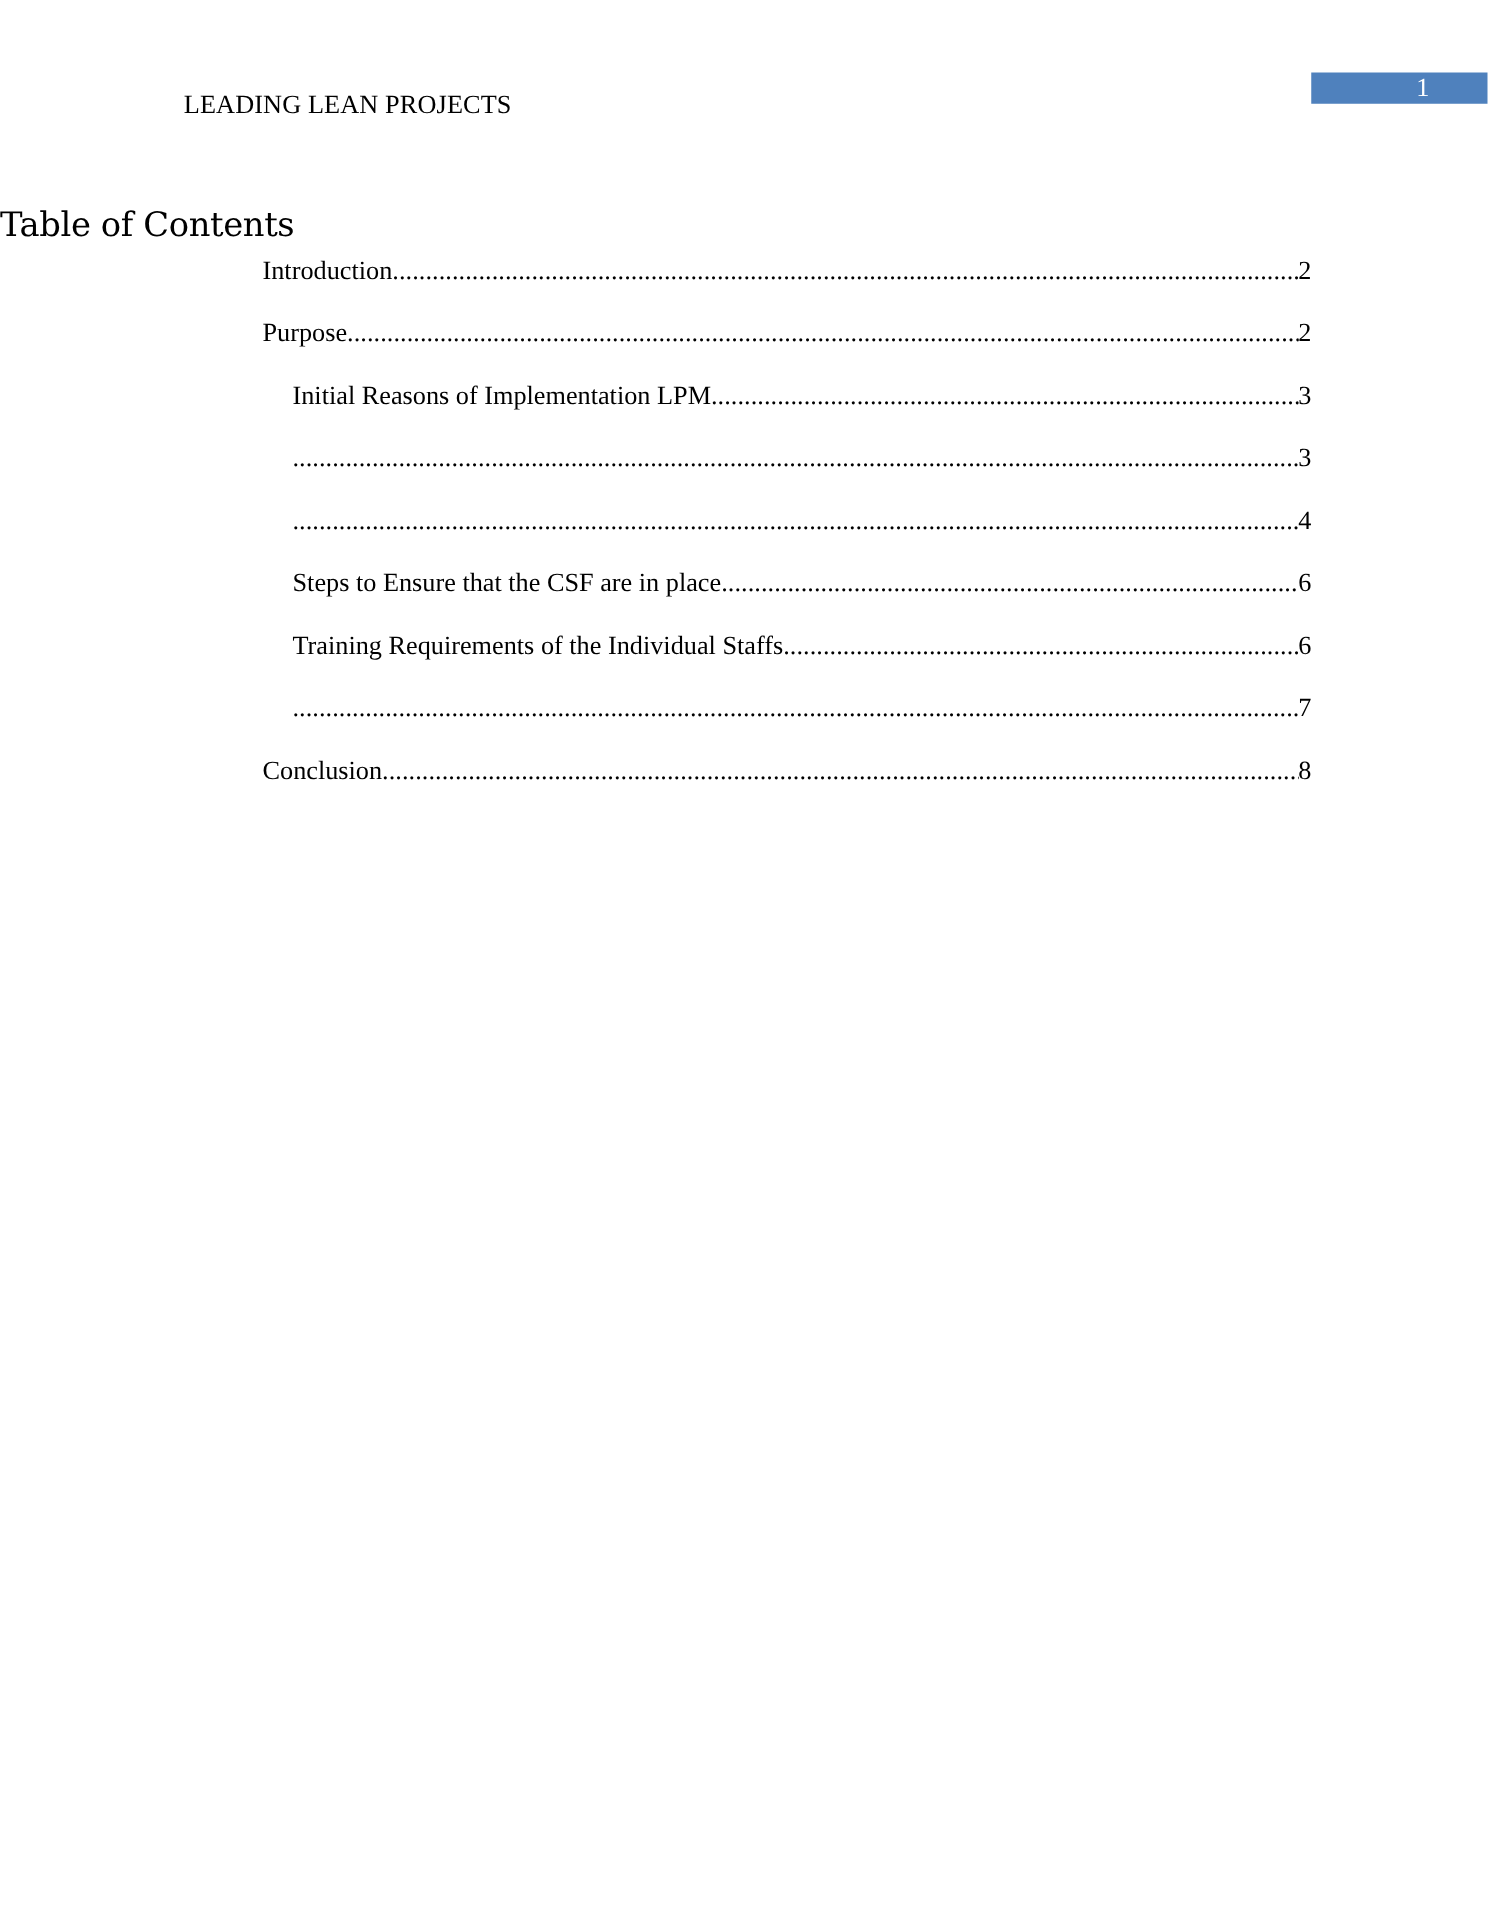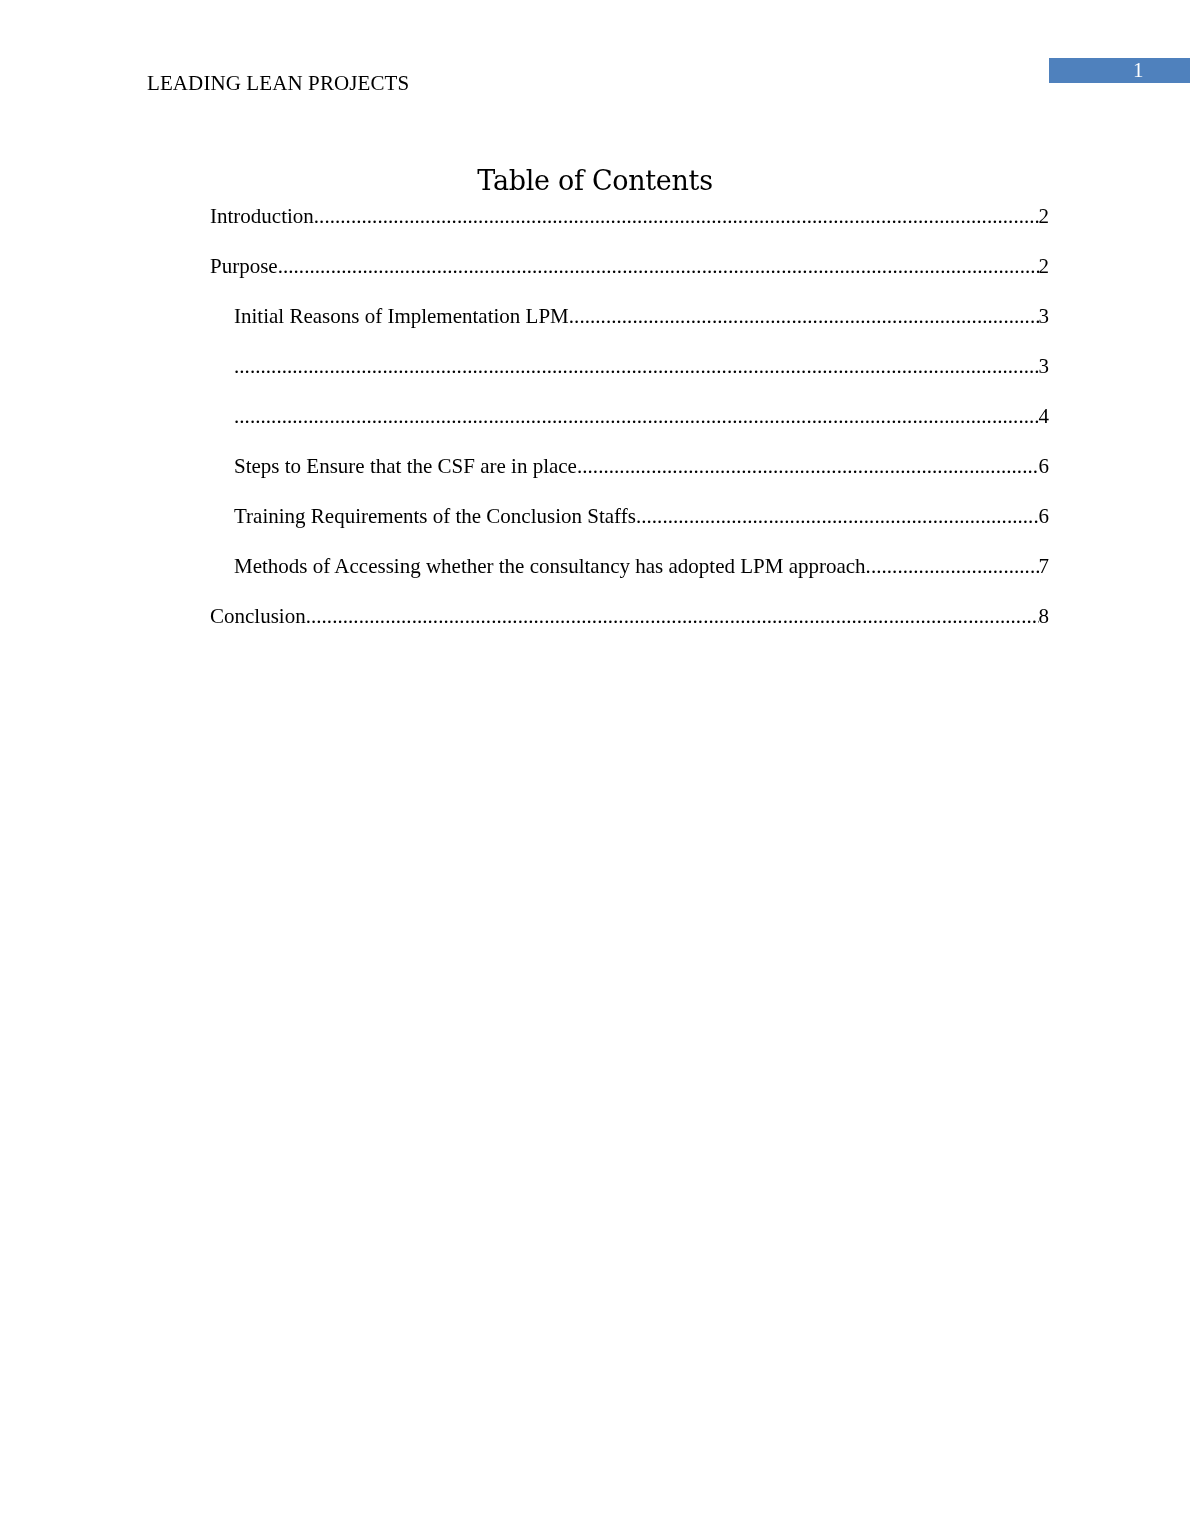--- a/index.html
+++ b/index.html
@@ -35,21 +35,21 @@
       top: 70px;
       font-size: 21px;
       line-height: 26px;
       letter-spacing: 0.1px;
     }
     .toc-title {
       position: absolute;
       left: 0;
       width: 1190px;
       top: 164px;
-      text-align: center;
+      text-align: left;
       font-family: "DejaVu Serif", serif;
       font-size: 27px;
       line-height: 34px;
       letter-spacing: -0.3px;
     }
     .toc-list {
       position: absolute;
       left: 210px;
       top: 203px;
       width: 839px;
@@ -120,26 +120,25 @@
   <li class="toc-entry level-2">
     <span class="leader"></span>
     <span class="page">4</span>
   </li>
   <li class="toc-entry level-2">
     <span class="label">Steps to Ensure that the CSF are in place</span>
     <span class="leader"></span>
     <span class="page">6</span>
   </li>
   <li class="toc-entry level-2">
-    <span class="label">Training Requirements of the Conclusion Staffs</span>
+    <span class="label">Training Requirements of the Individual Staffs</span>
     <span class="leader"></span>
     <span class="page">6</span>
   </li>
   <li class="toc-entry level-2">
-    <span class="label">Methods of Accessing whether the consultancy has adopted LPM approach</span>
     <span class="leader"></span>
     <span class="page">7</span>
   </li>
   <li class="toc-entry level-1">
     <span class="label">Conclusion</span>
     <span class="leader"></span>
     <span class="page">8</span>
   </li>
 </ul>
 

